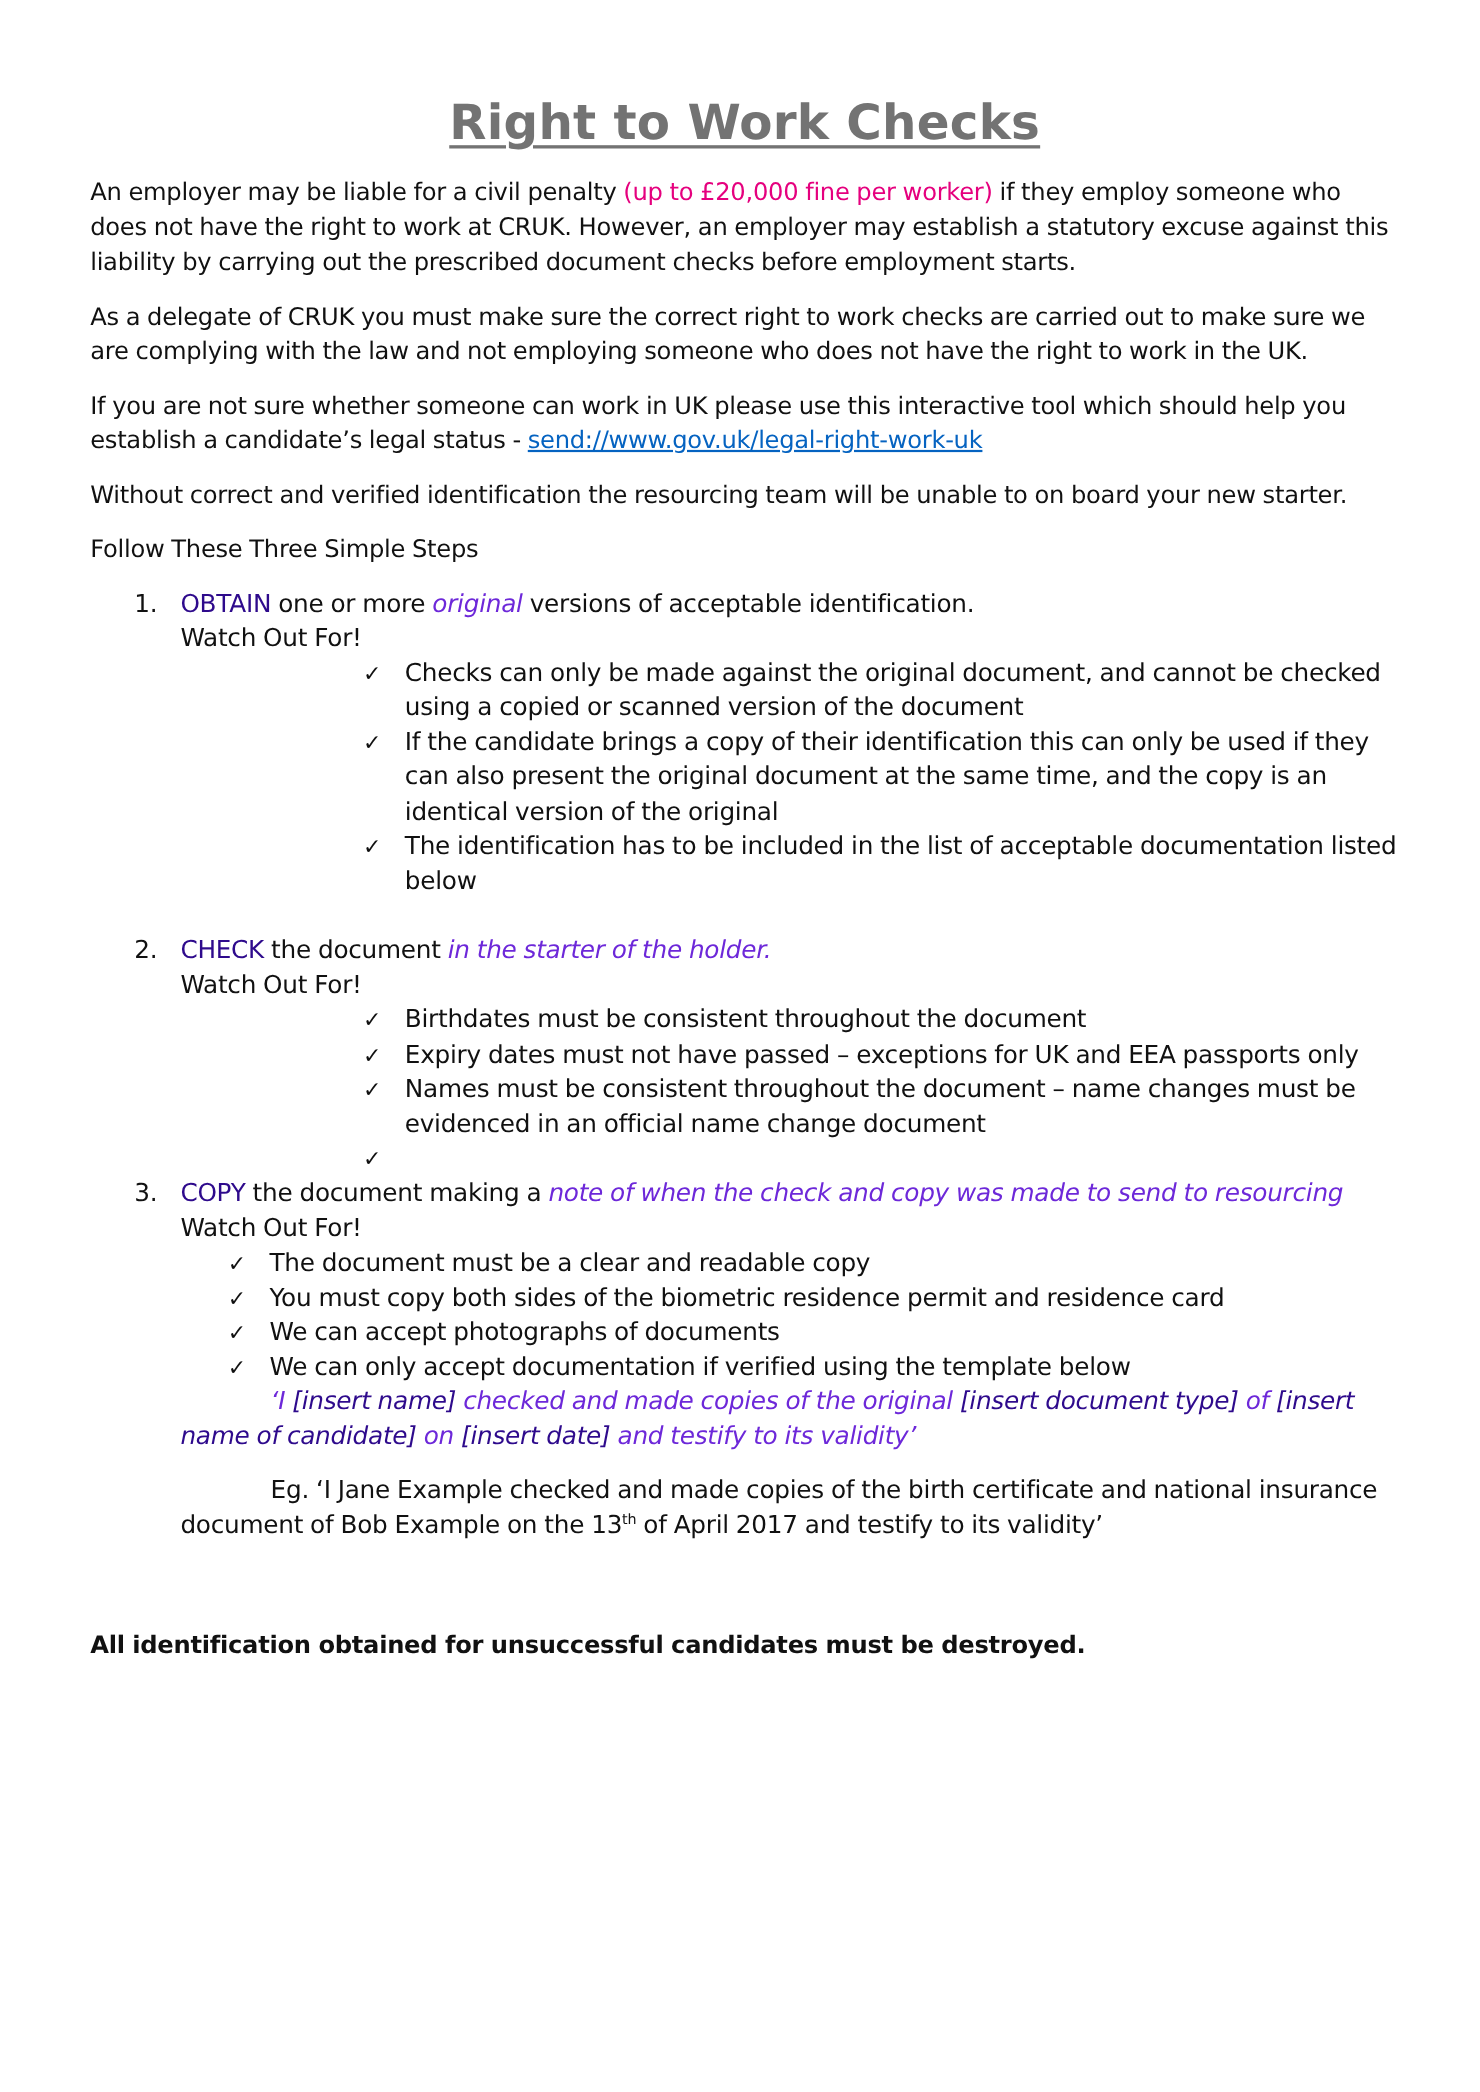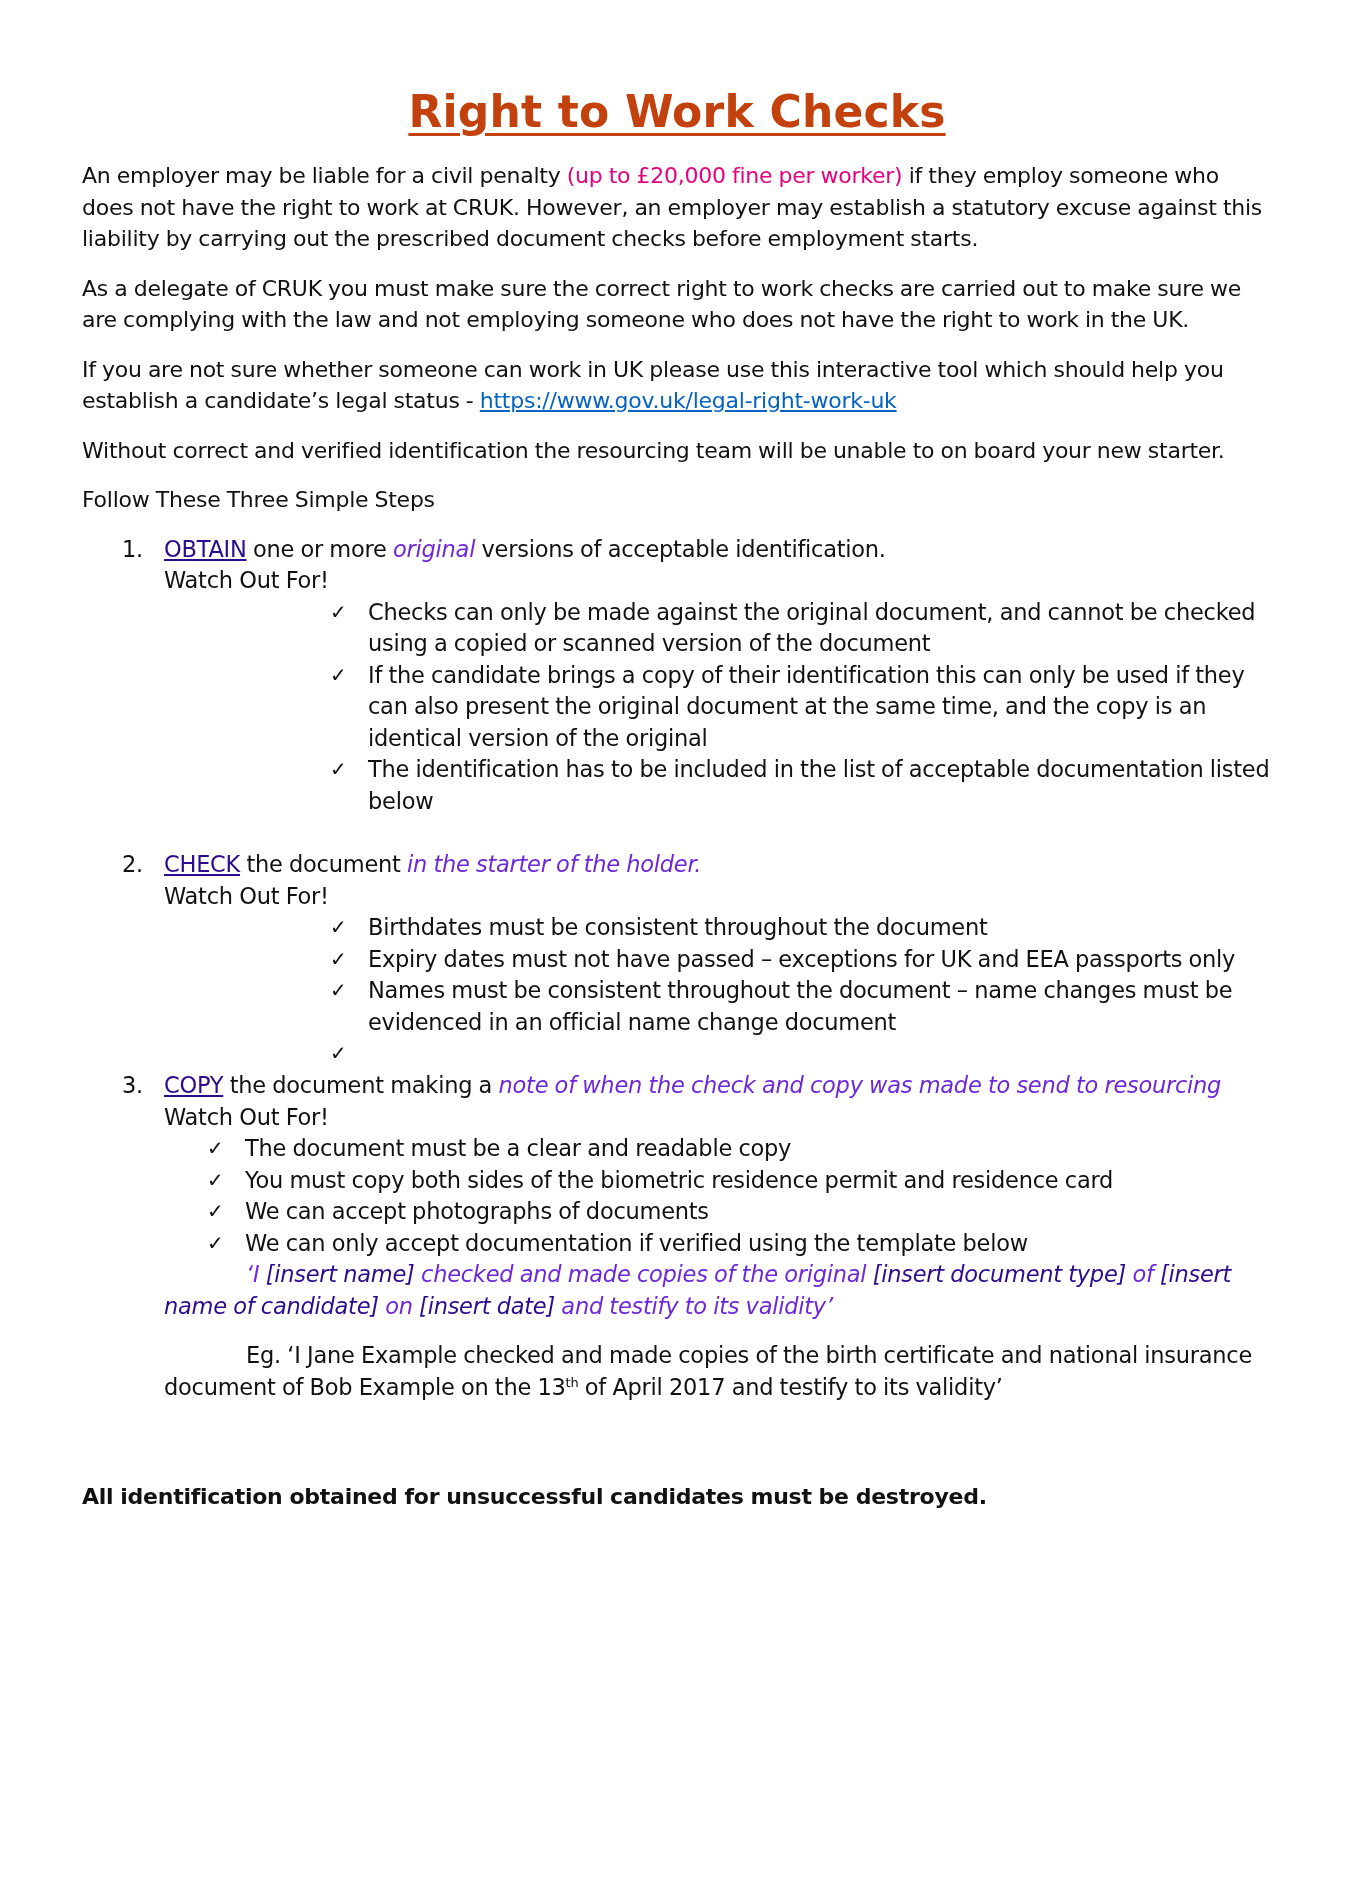--- a/index.html
+++ b/index.html
@@ -19,39 +19,39 @@
       position: absolute;
       left: 82px;
       top: 0;
       width: 1190px;
     }
     .title {
       text-align: center;
       margin: 84px 0 0 0;
       font-size: 44px;
       font-weight: bold;
-      color: #c2410c;
+      color: #737373;
       text-decoration: underline;
       text-decoration-thickness: 3px;
       text-underline-offset: 6px;
       letter-spacing: 0.2px;
       line-height: 56px;
     }
     .para {
       font-size: 22px;
       line-height: 31.5px;
       margin: 0;
       letter-spacing: -0.25px;
       word-spacing: -0.5px;
     }
     .p1 { margin-top: 20px; }
     .gap { margin-top: 18px; }
     .pink { color: #E5007E; }
     .pink-i { color: #6d28d9; font-style: italic; }
-    .indigo { color: #2E0A8C; text-decoration: underline; }
+    .indigo { color: #2E0A8C; }
     .indigo-i { color: #2E0A8C; font-style: italic; }
     .link { color: #0563C1; text-decoration: underline; cursor: pointer; }
     sup { font-size: 13px; line-height: 0; }
 
     .steps {
       margin: 18px 0 0 0;
       padding: 0;
       list-style: none;
     }
     .step {
@@ -97,21 +97,21 @@
     .closing { margin-top: 78px; font-weight: bold; }
   </style>
 </head>
 <body>
 
 <div class="page">
   <h1 class="title">Right to Work Checks</h1>
 
   <p class="para p1"><span>An employer may be liable for a civil penalty </span><span class="pink">(up to £20,000 fine per worker)</span><span> if they employ someone who does not have the right to work at CRUK. However, an employer may establish a statutory excuse against this liability by carrying out the prescribed document checks before employment starts.</span></p>
   <p class="para gap"><span>As a delegate of CRUK you must make sure the correct right to work checks are carried out to make sure we are complying with the law and not employing someone who does not have the right to work in the UK.</span></p>
-  <p class="para gap"><span>If you are not sure whether someone can work in UK please use this interactive tool which should help you establish a candidate’s legal status - </span><a class="link">https://www.gov.uk/legal-right-work-uk</a></p>
+  <p class="para gap"><span>If you are not sure whether someone can work in UK please use this interactive tool which should help you establish a candidate’s legal status - </span><a class="link">send://www.gov.uk/legal-right-work-uk</a></p>
   <p class="para gap"><span>Without correct and verified identification the resourcing team will be unable to on board your new starter.</span></p>
   <p class="para gap"><span>Follow These Three Simple Steps</span></p>
 
   <ol class="steps">
 
     <li class="step">
       <span class="step-num">1.</span>
       <span><span class="indigo">OBTAIN</span><span> one or more </span><span class="pink-i">original</span><span> versions of acceptable identification.</span></span>
       <span class="watch">Watch Out For!</span>
       <ul class="checks deep">

